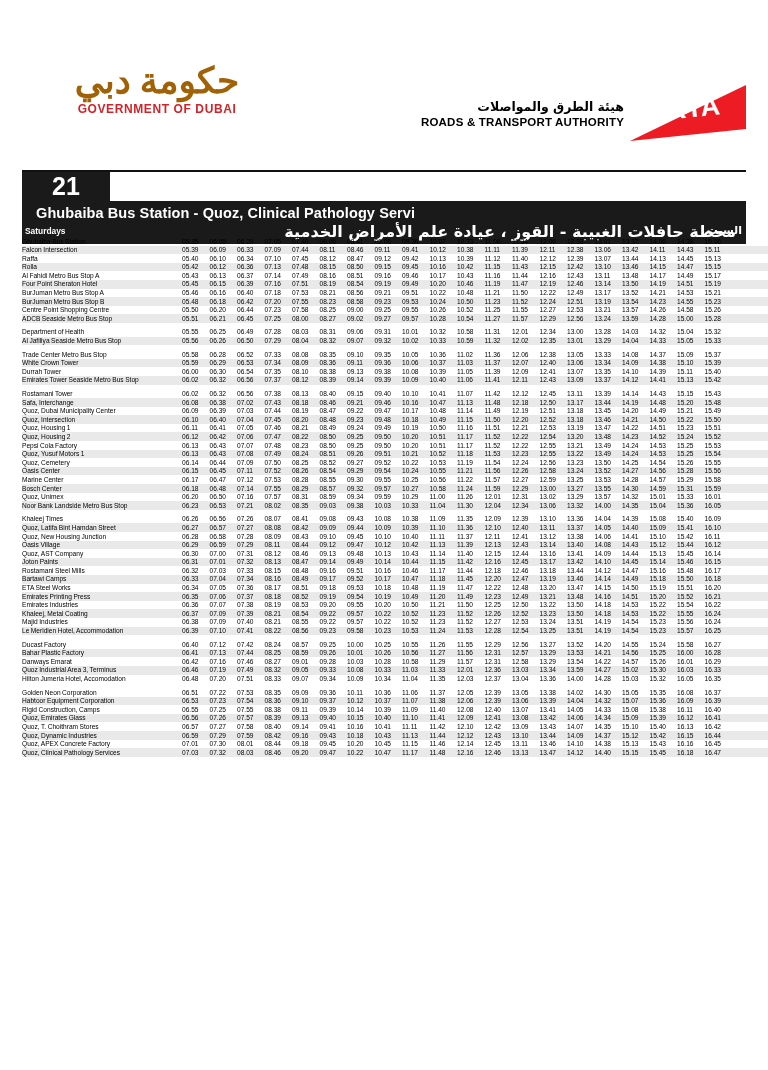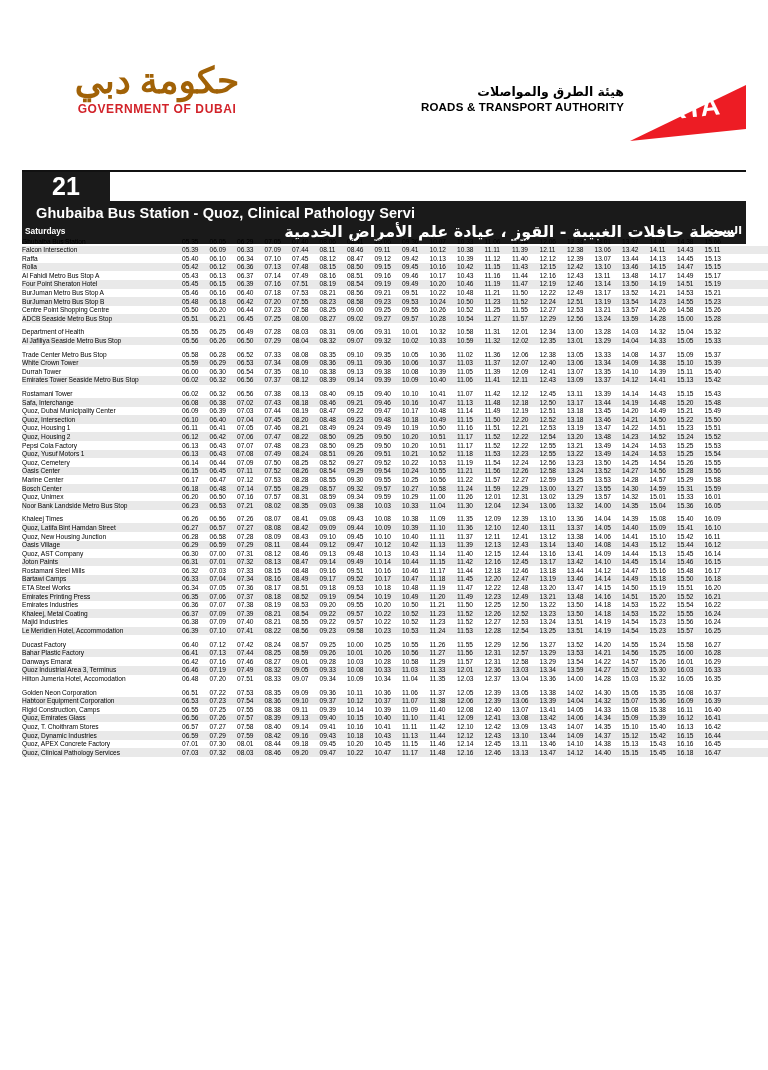--- a/index.html
+++ b/index.html
@@ -47,21 +47,21 @@
     font-size: 12px;
     font-weight: bold;
     letter-spacing: 0.6px;
     margin-top: 4px;
   }
 
   .rta-block {
     position: absolute;
     right: 0px; top: 22px;
     display: flex;
-    align-items: flex-start;
+    align-items: center;
   }
   .rta-text {
     text-align: right;
     margin-right: 4px;
   }
   .rta-ar {
     font-family: "DejaVu Sans", sans-serif;
     font-size: 12.5px;
     font-weight: bold;
     letter-spacing: 1.2px;

